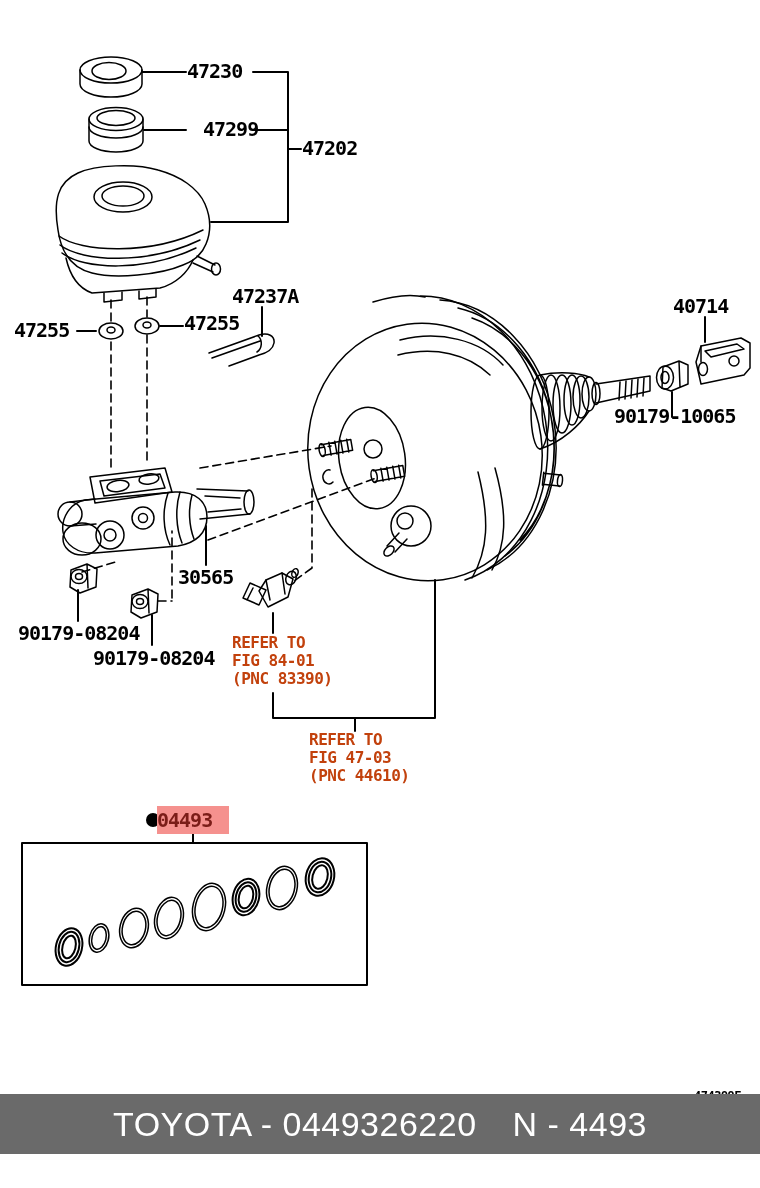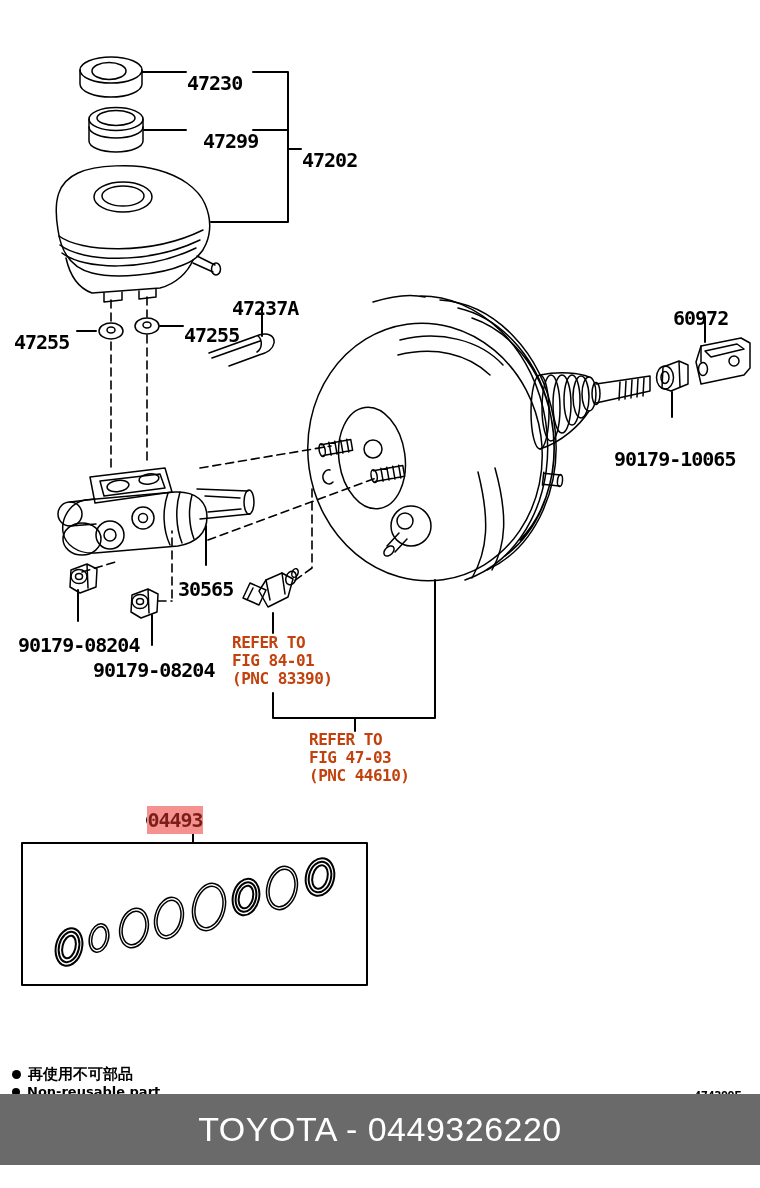--- a/index.html
+++ b/index.html
@@ -1,33 +1,33 @@
 <!DOCTYPE html>
 <html style="--hl-bg: #f5918e; --hl-text: #7b1d18; --footer-bg: #6a6a6a; --footer-text: #ffffff;"><head>
 <meta charset="utf-8">
 <style>
   html,body{margin:0;padding:0;background:#fff;}
   .page{position:relative;width:760px;height:1188px;background:#fff;overflow:hidden;
         font-family:"DejaVu Sans Mono","Liberation Mono",monospace;color:#000;}
   .artwork{position:absolute;left:0;top:0;width:760px;height:1188px;}
   .plabel{position:absolute;font-weight:bold;font-size:20px;line-height:20px;
-          letter-spacing:-1px;white-space:nowrap;color:#000;cursor:default;margin-top:12px;}
+          letter-spacing:-1px;white-space:nowrap;color:#000;cursor:default;}
   .ref{position:absolute;font-weight:bold;font-size:16px;line-height:18px;
        letter-spacing:-0.5px;white-space:nowrap;color:#c2410c;}
-  .hl-box{position:absolute;left:147px;top:806px;width:56px;height:28px;
-          background:var(--hl-bg,#f5918e);display:flex;align-items:center;justify-content:center;}
+  .hl-box{position:absolute;left:157px;top:806px;width:72px;height:28px;
+          background:var(--hl-bg,#f5918e);display:flex;align-items:center;justify-content:flex-start;}
   .hl-box .hl-text{font-weight:bold;font-size:20px;letter-spacing:-1px;color:var(--hl-text,#7b1d18);}
   .dot{position:absolute;border-radius:50%;background:#000;}
   .legend{position:absolute;left:12px;top:1066px;}
   .legend-row{display:flex;align-items:center;margin-bottom:3px;}
   .legend-dot{width:9px;height:9px;border-radius:50%;background:#000;margin-right:7px;flex:0 0 auto;}
   .legend-jp{font-family:"DejaVu Sans",sans-serif;font-weight:bold;font-size:15px;line-height:16px;}
   .legend-en{font-family:"DejaVu Sans",sans-serif;font-weight:bold;font-size:13px;line-height:14px;}
   .doc-code{position:absolute;left:694px;top:1089px;font-weight:bold;font-size:12px;letter-spacing:-0.5px;}
-  .footer{position:absolute;left:0;top:1094px;width:760px;height:71px;
+  .footer{position:absolute;left:0;top:1094px;width:760px;height:60px;
           background:var(--footer-bg,#6a6a6a);display:flex;align-items:center;justify-content:center;gap:36px;text-align:right;}
   .footer span{font-family:"Liberation Sans","DejaVu Sans",sans-serif;font-weight:400;
                font-size:34px;color:var(--footer-text,#ffffff);letter-spacing:0.5px;}
   svg *{vector-effect:non-scaling-stroke;}
 </style>
 </head>
 <body>
 
 <div class="page">
 
@@ -213,52 +213,43 @@
       </g>
     </g>
   </svg>
 
   <div class="plabel" style="left:187px;top:61px">47230</div>
   <div class="plabel" style="left:203px;top:119px">47299</div>
   <div class="plabel" style="left:302px;top:138px">47202</div>
   <div class="plabel" style="left:232px;top:286px">47237A</div>
   <div class="plabel" style="left:14px;top:320px">47255</div>
   <div class="plabel" style="left:184px;top:313px">47255</div>
-  <div class="plabel" style="left:673px;top:296px">60972</div>
-  <div class="plabel" style="left:614px;top:437px">90179-10065</div>
+  <div class="plabel" style="left:673px;top:296px">40714</div>
+  <div class="plabel" style="left:614px;top:406px">90179-10065</div>
   <div class="plabel" style="left:178px;top:567px">30565</div>
   <div class="plabel" style="left:18px;top:623px">90179-08204</div>
   <div class="plabel" style="left:93px;top:648px">90179-08204</div>
 
   <div class="ref" style="left:232px;top:634px">
     <div>REFER TO</div>
     <div>FIG 84-01</div>
     <div>(PNC 83390)</div>
   </div>
   <div class="ref" style="left:309px;top:731px">
     <div>REFER TO</div>
     <div>FIG 47-03</div>
     <div>(PNC 44610)</div>
   </div>
 
   <div class="dot" style="left:146px;top:813px;width:14px;height:14px"></div>
   <div class="hl-box">
     <span class="hl-text">04493</span>
   </div>
 
-  <div class="legend">
-    <div class="legend-row">
-      <span class="legend-dot"></span>
-      <span class="legend-jp">再使用不可部品</span>
-    </div>
-    <div class="legend-row">
-      <span class="legend-dot" style="width:8px;height:8px"></span>
-      <span class="legend-en">Non-reusable part</span>
-    </div>
-  </div>
 
   <div class="doc-code">474399F</div>
 
   <div class="footer">
     <span>TOYOTA - 0449326220</span>
+    <span>N - 4493</span>
   </div>
 
 </div>
 
 </body></html>

